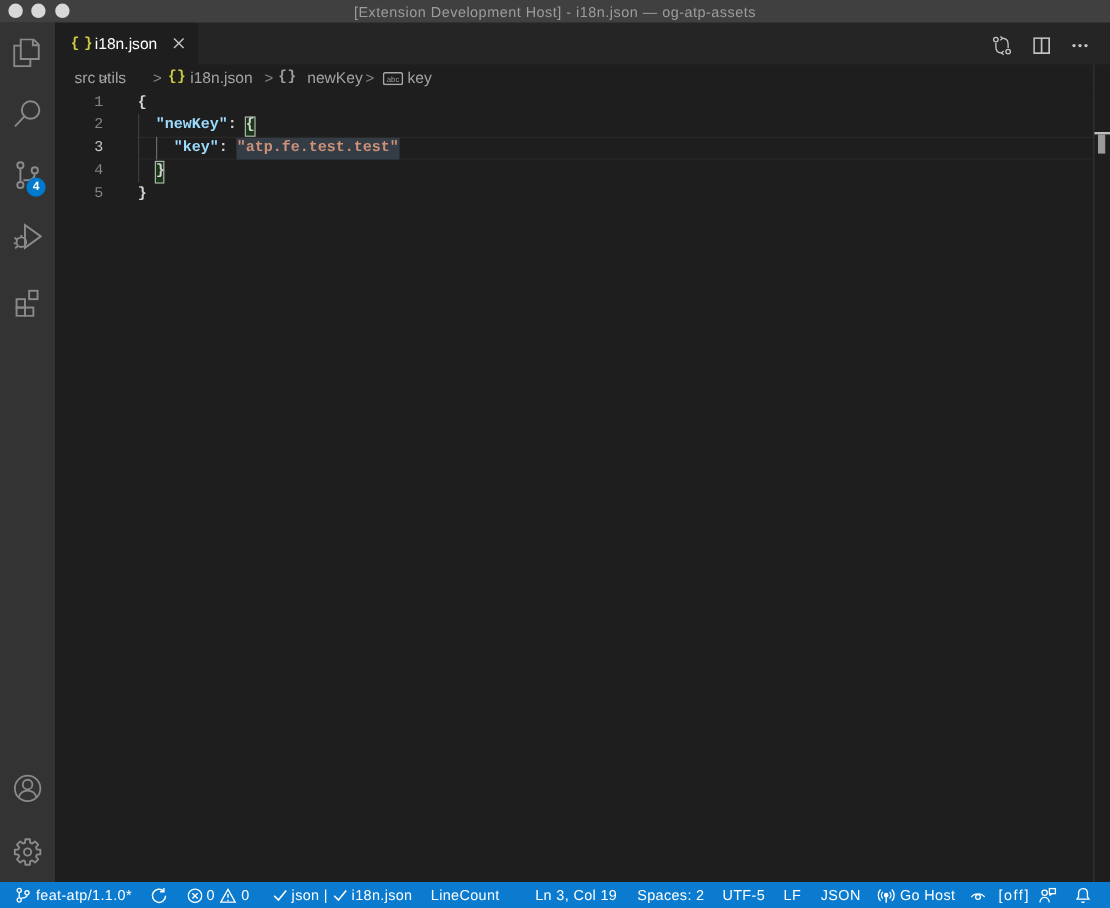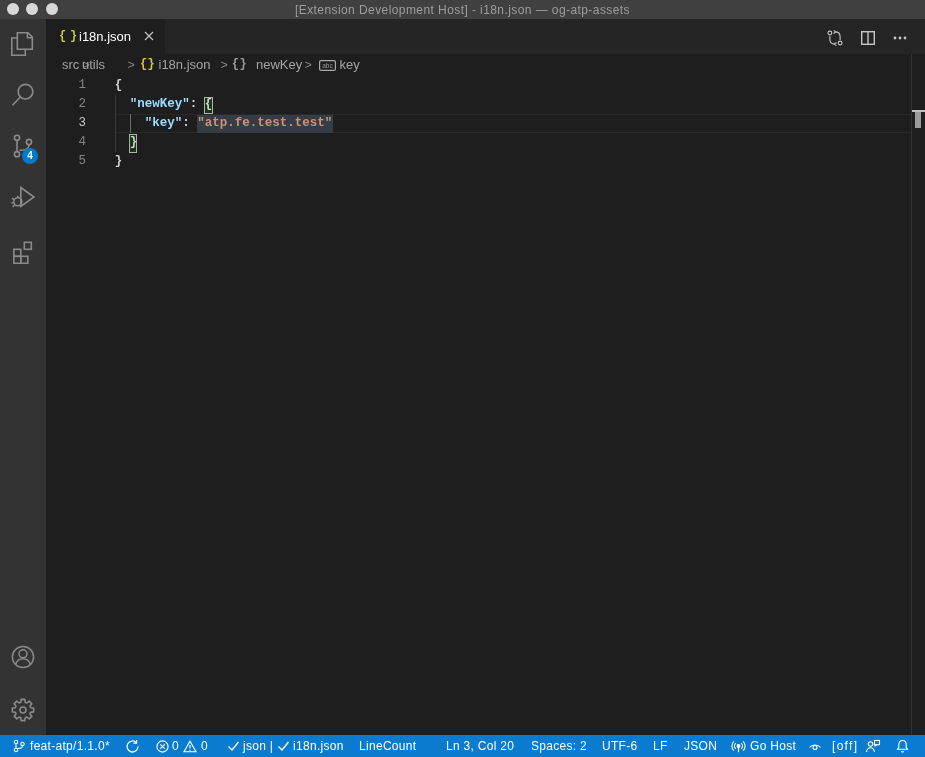--- a/index.html
+++ b/index.html
@@ -240,23 +240,23 @@
 
   <svg class="sic" style="left:227px; top:5px;" width="13" height="12" viewBox="0 0 13 12" fill="none" stroke="#fff" stroke-width="1.3">
     <path d="M1.5 6.5 L5 10 L11.5 2"></path>
   </svg>
   <div class="s" style="left:243px;">json | </div>
   <svg class="sic" style="left:277px; top:5px;" width="13" height="12" viewBox="0 0 13 12" fill="none" stroke="#fff" stroke-width="1.3">
     <path d="M1.5 6.5 L5 10 L11.5 2"></path>
   </svg>
   <div class="s" style="left:293px;">i18n.json</div>
   <div class="s" style="left:359px;">LineCount</div>
-  <div class="s" style="left:446px;">Ln 3, Col 20</div>
+  <div class="s" style="left:446px;">Ln 3, Col 19</div>
   <div class="s" style="left:531px;">Spaces: 2</div>
-  <div class="s" style="left:602px;">UTF-6</div>
+  <div class="s" style="left:602px;">UTF-5</div>
   <div class="s" style="left:653px;">LF</div>
   <div class="s" style="left:684px;">JSON</div>
 
   <svg class="sic" style="left:731px; top:4px;" width="15" height="14" viewBox="0 0 15 14" fill="none" stroke="#fff" stroke-width="1.1">
     <circle cx="7.5" cy="7" r="1.4" fill="#fff"></circle>
     <path d="M4.7 9.8 a4 4 0 0 1 0 -5.6 M10.3 4.2 a4 4 0 0 1 0 5.6"></path>
     <path d="M2.8 11.7 a6.7 6.7 0 0 1 0 -9.4 M12.2 2.3 a6.7 6.7 0 0 1 0 9.4"></path>
     <path d="M7.5 8.4 v4.8" stroke-width="1.2"></path>
   </svg>
   <div class="s" style="left:750px;">Go Host</div>

